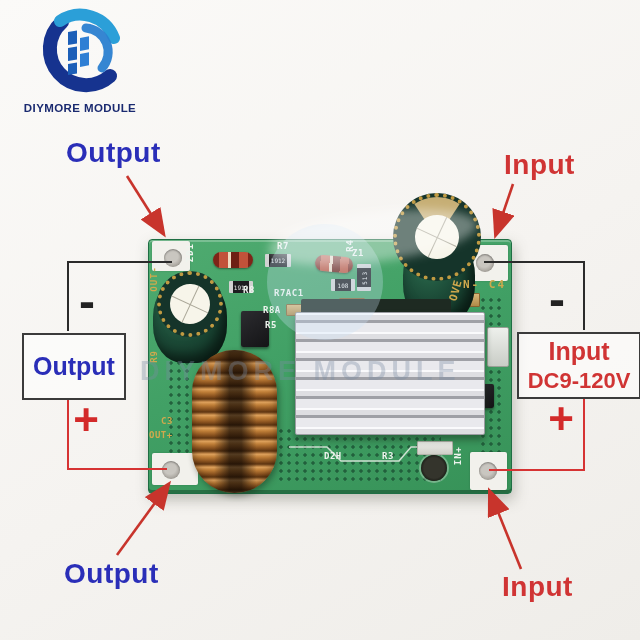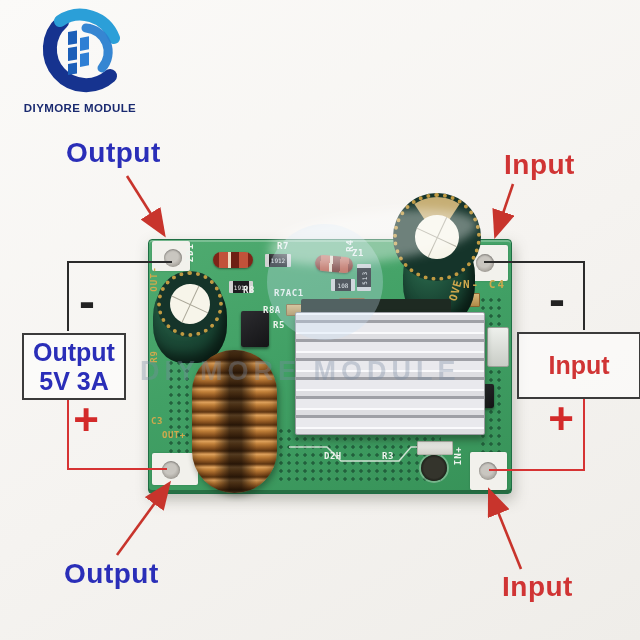--- a/index.html
+++ b/index.html
@@ -79,24 +79,24 @@
   <div class="abs lbl lbl-blue" style="left:64px;top:558px;z-index:50">Output</div>
   <div class="abs lbl lbl-red" style="left:502px;top:571px;z-index:50">Input</div>
 
   <div class="abs sign" style="left:72px;top:278px;width:30px;font-size:48px;color:#222;z-index:50">-</div>
   <div class="abs sign" style="left:542px;top:276px;width:30px;font-size:48px;color:#222;z-index:50">-</div>
   <div class="abs sign" style="left:66px;top:398px;width:40px;font-size:44px;color:#d32a2a;z-index:50">+</div>
   <div class="abs sign" style="left:541px;top:397px;width:40px;font-size:44px;color:#d32a2a;z-index:50">+</div>
 
   <div class="abs io-box" style="left:22px;top:333px;width:100px;height:63px;z-index:50">
     <div class="lbl-blue" style="font-size:25px">Output</div>
-    <div class="lbl-blue" style="font-size:25px">5V 3A</div>
   </div>
   <div class="abs io-box" style="left:517px;top:332px;width:120px;height:63px;z-index:50">
     <div class="lbl-red" style="font-size:25px">Input</div>
+    <div class="lbl-red" style="font-size:22px">DC9-120V</div>
   </div>
 
   <div class="abs board">
 
     <div class="abs dots" style="left:18px;top:111px;width:26px;height:112px"></div>
     <div class="abs dots" style="left:128px;top:187px;width:164px;height:54px"></div>
     <div class="abs dots" style="left:330px;top:56px;width:26px;height:162px"></div>
 
     <svg class="abs" style="left:130px;top:195px" width="180" height="40">
       <path d="M 10 12 h 38 l 14 14 h 58 l 12 -14 h 36" fill="none" stroke="#dfe9df" stroke-width="1.5" opacity="0.9"></path>
@@ -156,29 +156,29 @@
     <div class="abs" style="left:152px;top:59px;width:150px;height:16px;background:#1e2a22;border-radius:2px"></div>
     <div class="abs heatsink" style="left:146px;top:72px;width:188px;height:121px"></div>
 
     <div class="abs silk vtext" style="left:36px;top:3px">ZD1</div>
     <div class="abs silk" style="left:128px;top:1px">R7</div>
     <div class="abs silk" style="left:203px;top:8px">Z1</div>
     <div class="abs silk vtext" style="left:196px;top:-1px">R4</div>
     <div class="abs silk" style="left:94px;top:45px">R8</div>
     <div class="abs silk" style="left:125px;top:48px">R7AC1</div>
     <div class="abs silk" style="left:114px;top:65px">R8A</div>
-    <div class="abs silk" style="left:124px;top:80px">R5</div>
+    <div class="abs silk" style="left:116px;top:80px">R5</div>
     <div class="abs silk" style="left:175px;top:211px">D2H</div>
     <div class="abs silk" style="left:233px;top:211px">R3</div>
     <div class="abs silk vtext" style="left:304px;top:206px">IN+</div>
 
     <div class="abs silk silk-gold vtext" style="left:0px;top:26px">OUT-</div>
     <div class="abs silk silk-gold vtext" style="left:0px;top:110px">R9</div>
-    <div class="abs silk silk-gold" style="left:2px;top:176px">C3</div>
-    <div class="abs silk silk-gold" style="left:13px;top:190px">OUT+</div>
+    <div class="abs silk silk-gold" style="left:12px;top:176px">C3</div>
+    <div class="abs silk silk-gold" style="left:0px;top:190px">OUT+</div>
     <div class="abs silk silk-gold" style="left:314px;top:38px;letter-spacing:2px;font-size:11px">N- C4</div>
   </div>
 
   <div class="abs" style="left:267px;top:224px;width:116px;height:116px;border-radius:50%;background:rgba(205,228,248,.30);z-index:34"></div>
   <div class="abs" style="left:268px;top:212px;width:210px;height:50px;border-radius:50%;background:rgba(255,255,255,.38);filter:blur(5px);transform:rotate(-7deg);z-index:34"></div>
   <div class="abs wm-text" style="left:140px;top:356px">DIYMORE MODULE</div>
 
   <svg class="abs" style="left:0;top:0;z-index:40;pointer-events:none" width="640" height="640">
     <defs>
       <marker id="ah" markerWidth="11" markerHeight="9" refX="9" refY="4.5" orient="auto">

